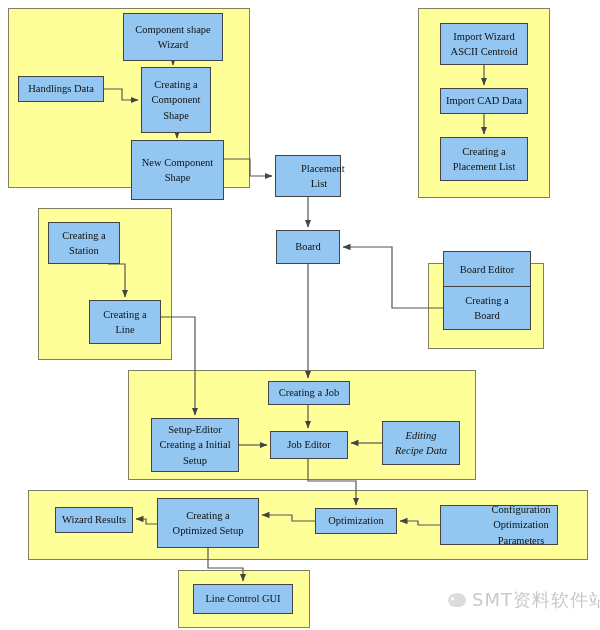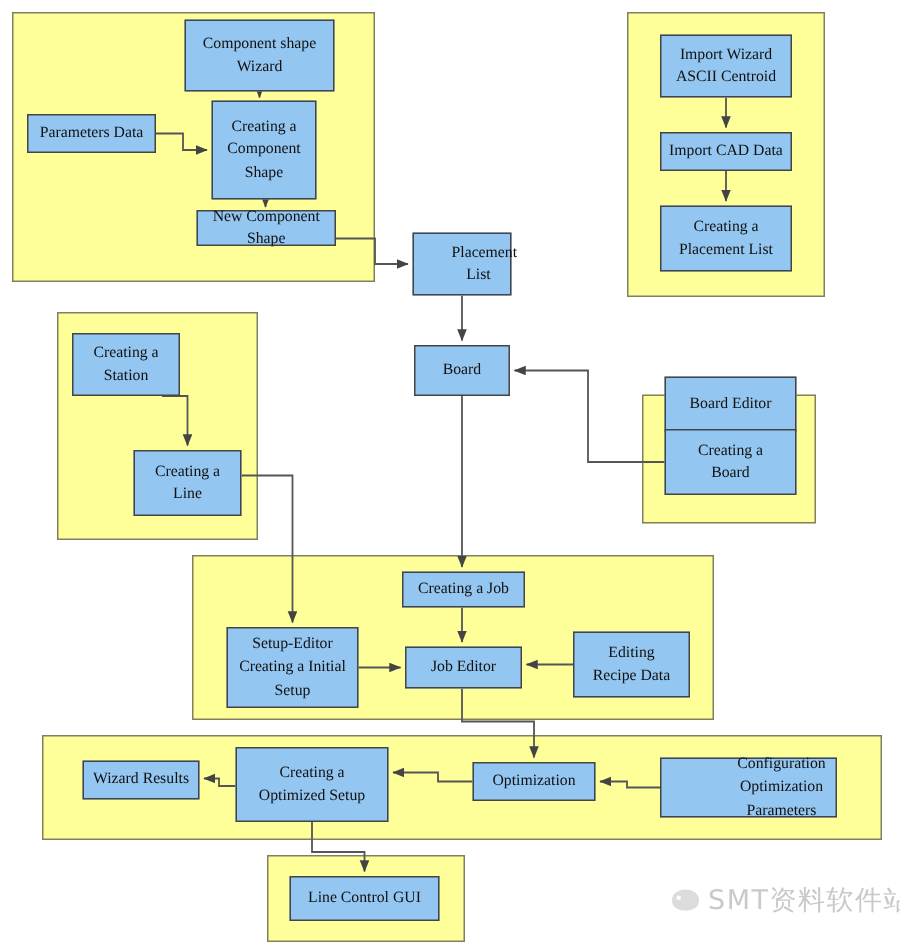--- a/index.html
+++ b/index.html
@@ -132,26 +132,26 @@
 
       <path d="M208,548 L208,568 L243,568 L243,581"></path>
     </g>
   </svg>
 
   <div id="nodes-layer">
       <div class="node" style="left: 123px; top: 13px; width: 100px; height: 48px; background: rgb(147, 198, 240); border-color: rgb(68, 68, 68);">
         <span>Component shape<br>Wizard</span>
       </div>
       <div class="node" style="left: 18px; top: 76px; width: 86px; height: 26px; background: rgb(147, 198, 240); border-color: rgb(68, 68, 68);">
-        <span>Parameters Data</span>
+        <span>Handlings Data</span>
       </div>
       <div class="node" style="left: 141px; top: 67px; width: 70px; height: 66px; background: rgb(147, 198, 240); border-color: rgb(68, 68, 68);">
         <span>Creating a<br>Component<br>Shape</span>
       </div>
-      <div class="node" style="left: 131px; top: 140px; width: 93px; height: 24px; background: rgb(147, 198, 240); border-color: rgb(68, 68, 68);">
+      <div class="node" style="left: 131px; top: 140px; width: 93px; height: 60px; background: rgb(147, 198, 240); border-color: rgb(68, 68, 68);">
         <span>New Component<br>Shape</span>
       </div>
       <div class="node" style="left: 275px; top: 155px; width: 66px; height: 42px; background: rgb(147, 198, 240); border-color: rgb(68, 68, 68); padding-left: 25px;">
         <span>Placement<br>List</span>
       </div>
       <div class="node" style="left: 440px; top: 23px; width: 88px; height: 42px; background: rgb(147, 198, 240); border-color: rgb(68, 68, 68);">
         <span>Import Wizard<br>ASCII Centroid</span>
       </div>
       <div class="node" style="left: 440px; top: 88px; width: 88px; height: 26px; background: rgb(147, 198, 240); border-color: rgb(68, 68, 68);">
         <span>Import CAD Data</span>
@@ -176,21 +176,21 @@
       </div>
       <div class="node" style="left: 268px; top: 381px; width: 82px; height: 24px; background: rgb(147, 198, 240); border-color: rgb(68, 68, 68);">
         <span>Creating a Job</span>
       </div>
       <div class="node" style="left: 151px; top: 418px; width: 88px; height: 54px; background: rgb(147, 198, 240); border-color: rgb(68, 68, 68);">
         <span>Setup-Editor<br>Creating a Initial<br>Setup</span>
       </div>
       <div class="node" style="left: 270px; top: 431px; width: 78px; height: 28px; background: rgb(147, 198, 240); border-color: rgb(68, 68, 68);">
         <span>Job Editor</span>
       </div>
-      <div class="node" style="left: 382px; top: 421px; width: 78px; height: 44px; background: rgb(147, 198, 240); border-color: rgb(68, 68, 68);">
+      <div class="node" style="left: 382px; top: 421px; width: 78px; height: 44px; background: rgb(147, 198, 240); border-color: rgb(68, 68, 68); font-style: italic;">
         <span>Editing<br>Recipe Data</span>
       </div>
       <div class="node" style="left: 55px; top: 507px; width: 78px; height: 26px; background: rgb(147, 198, 240); border-color: rgb(68, 68, 68);">
         <span>Wizard Results</span>
       </div>
       <div class="node" style="left: 157px; top: 498px; width: 102px; height: 50px; background: rgb(147, 198, 240); border-color: rgb(68, 68, 68);">
         <span>Creating a<br>Optimized Setup</span>
       </div>
       <div class="node" style="left: 315px; top: 508px; width: 82px; height: 26px; background: rgb(147, 198, 240); border-color: rgb(68, 68, 68);">
         <span>Optimization</span>

